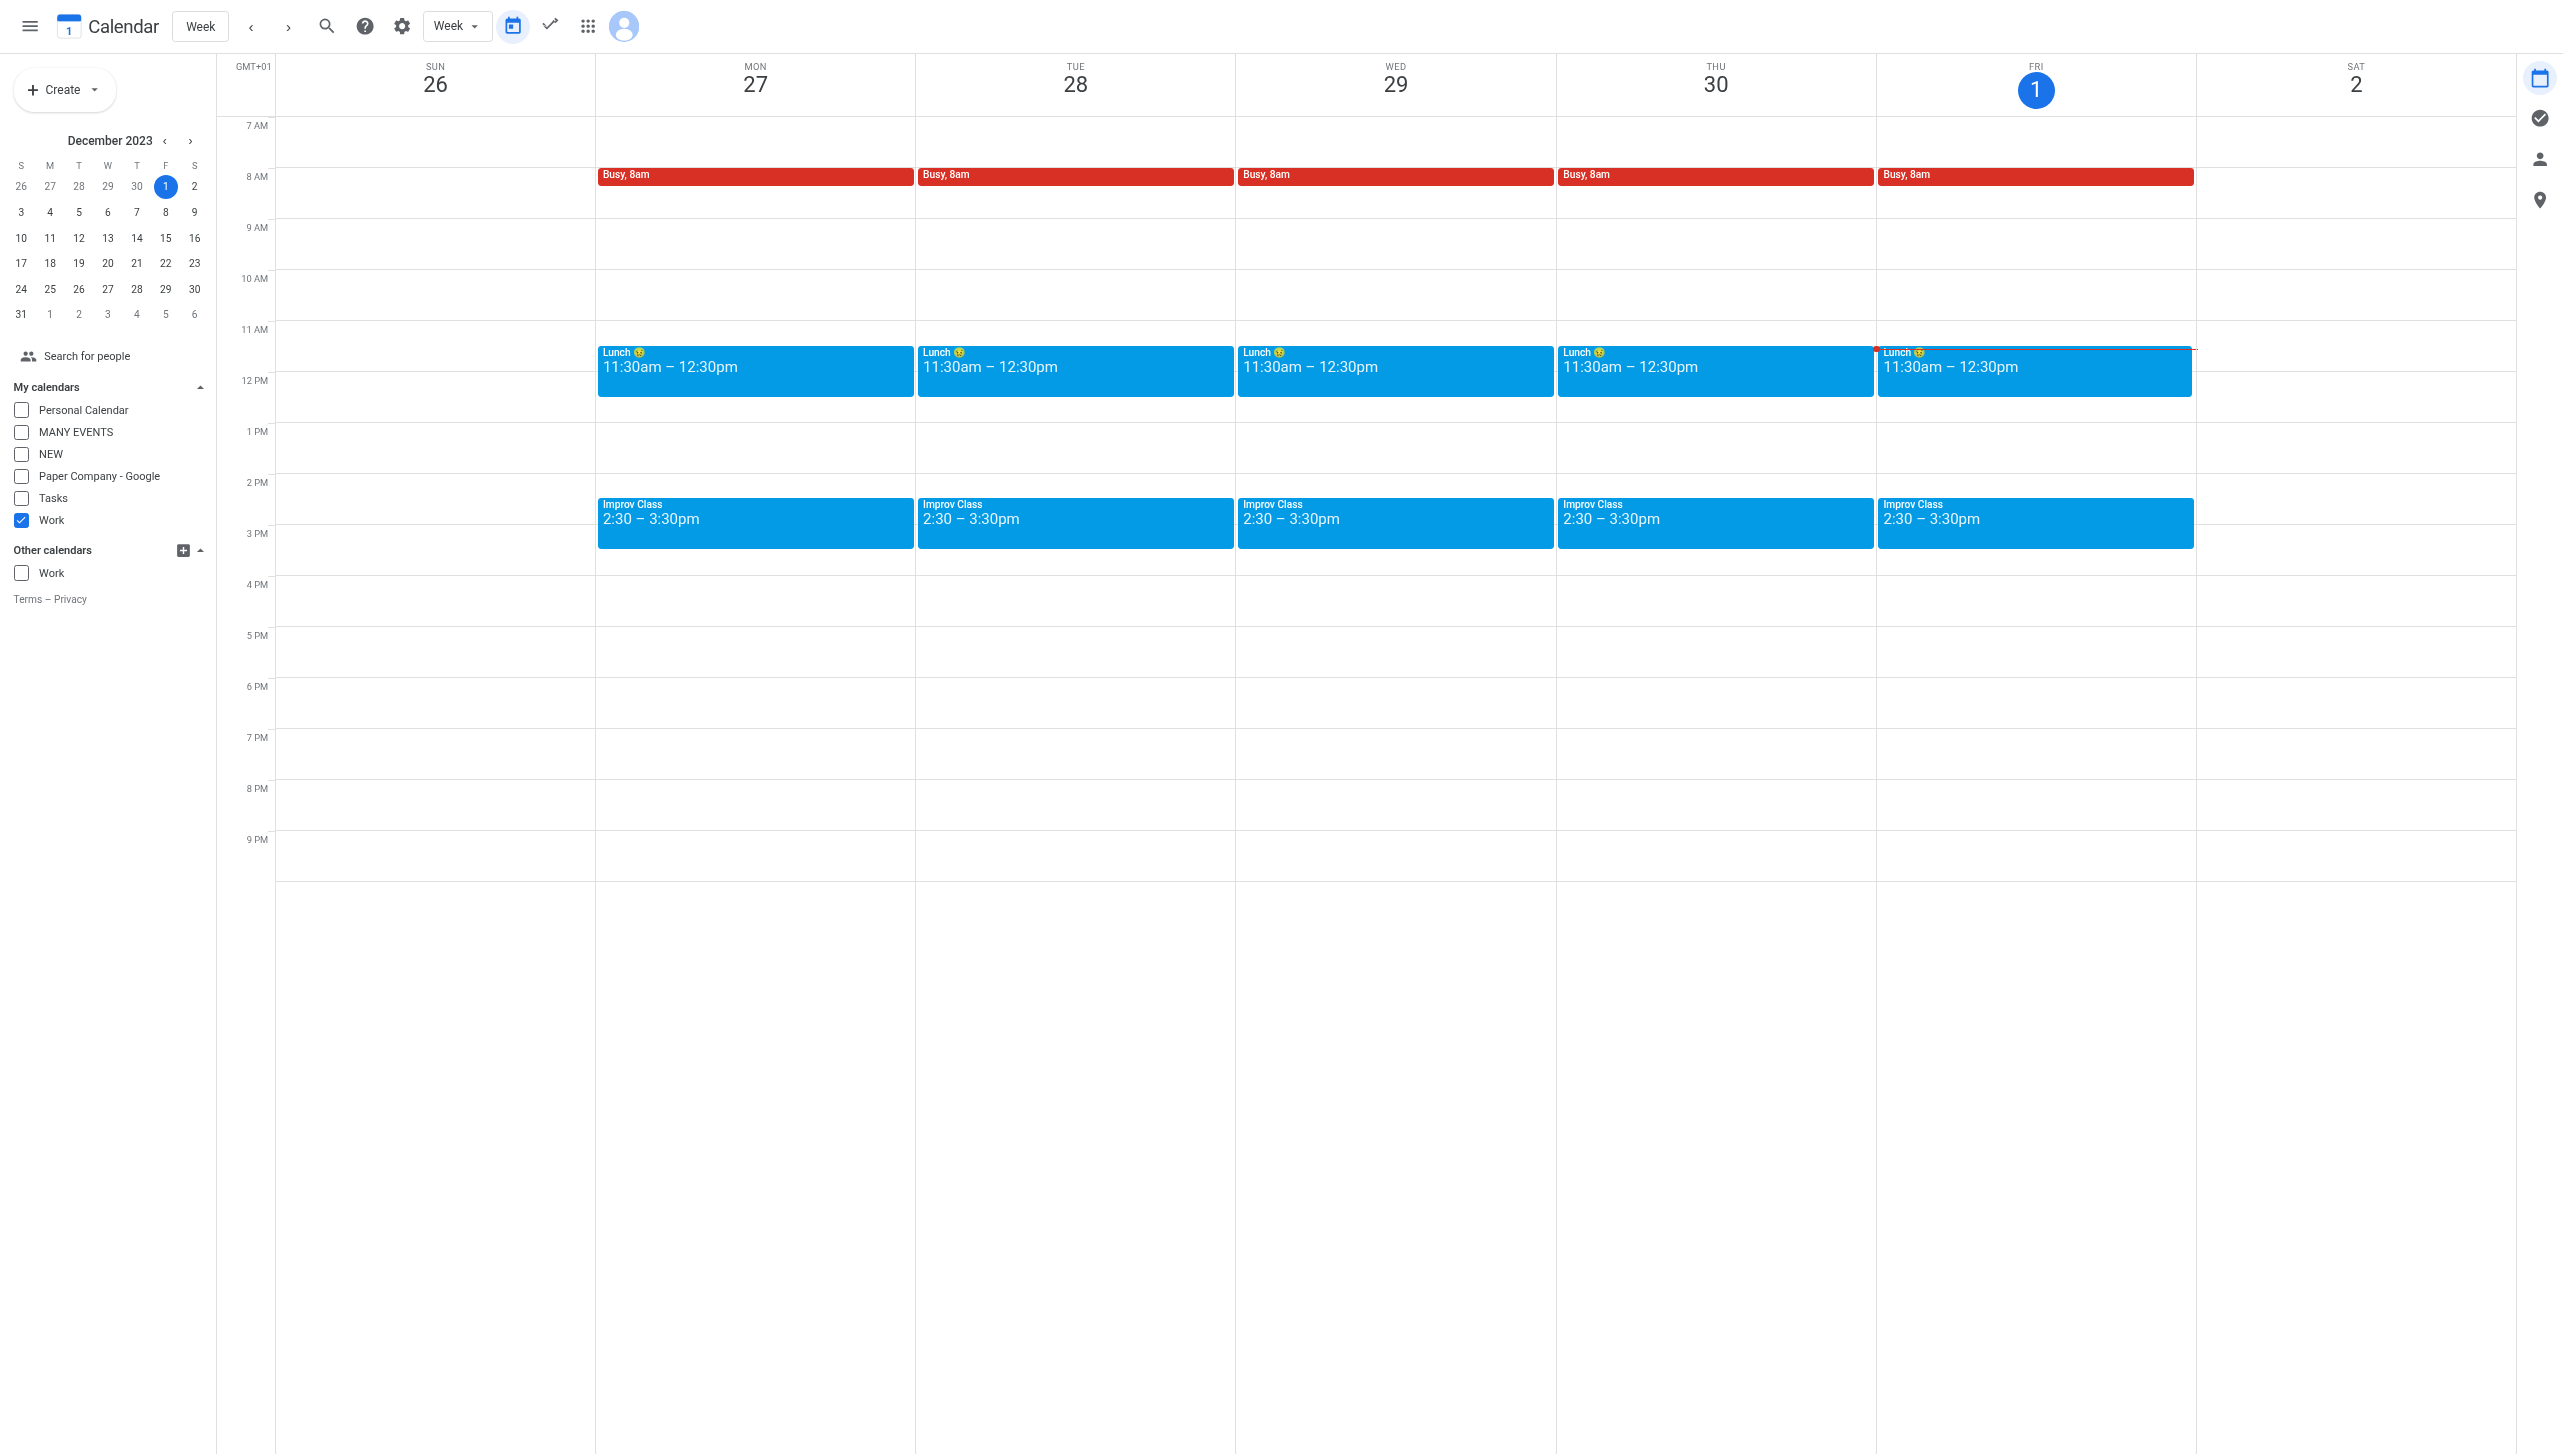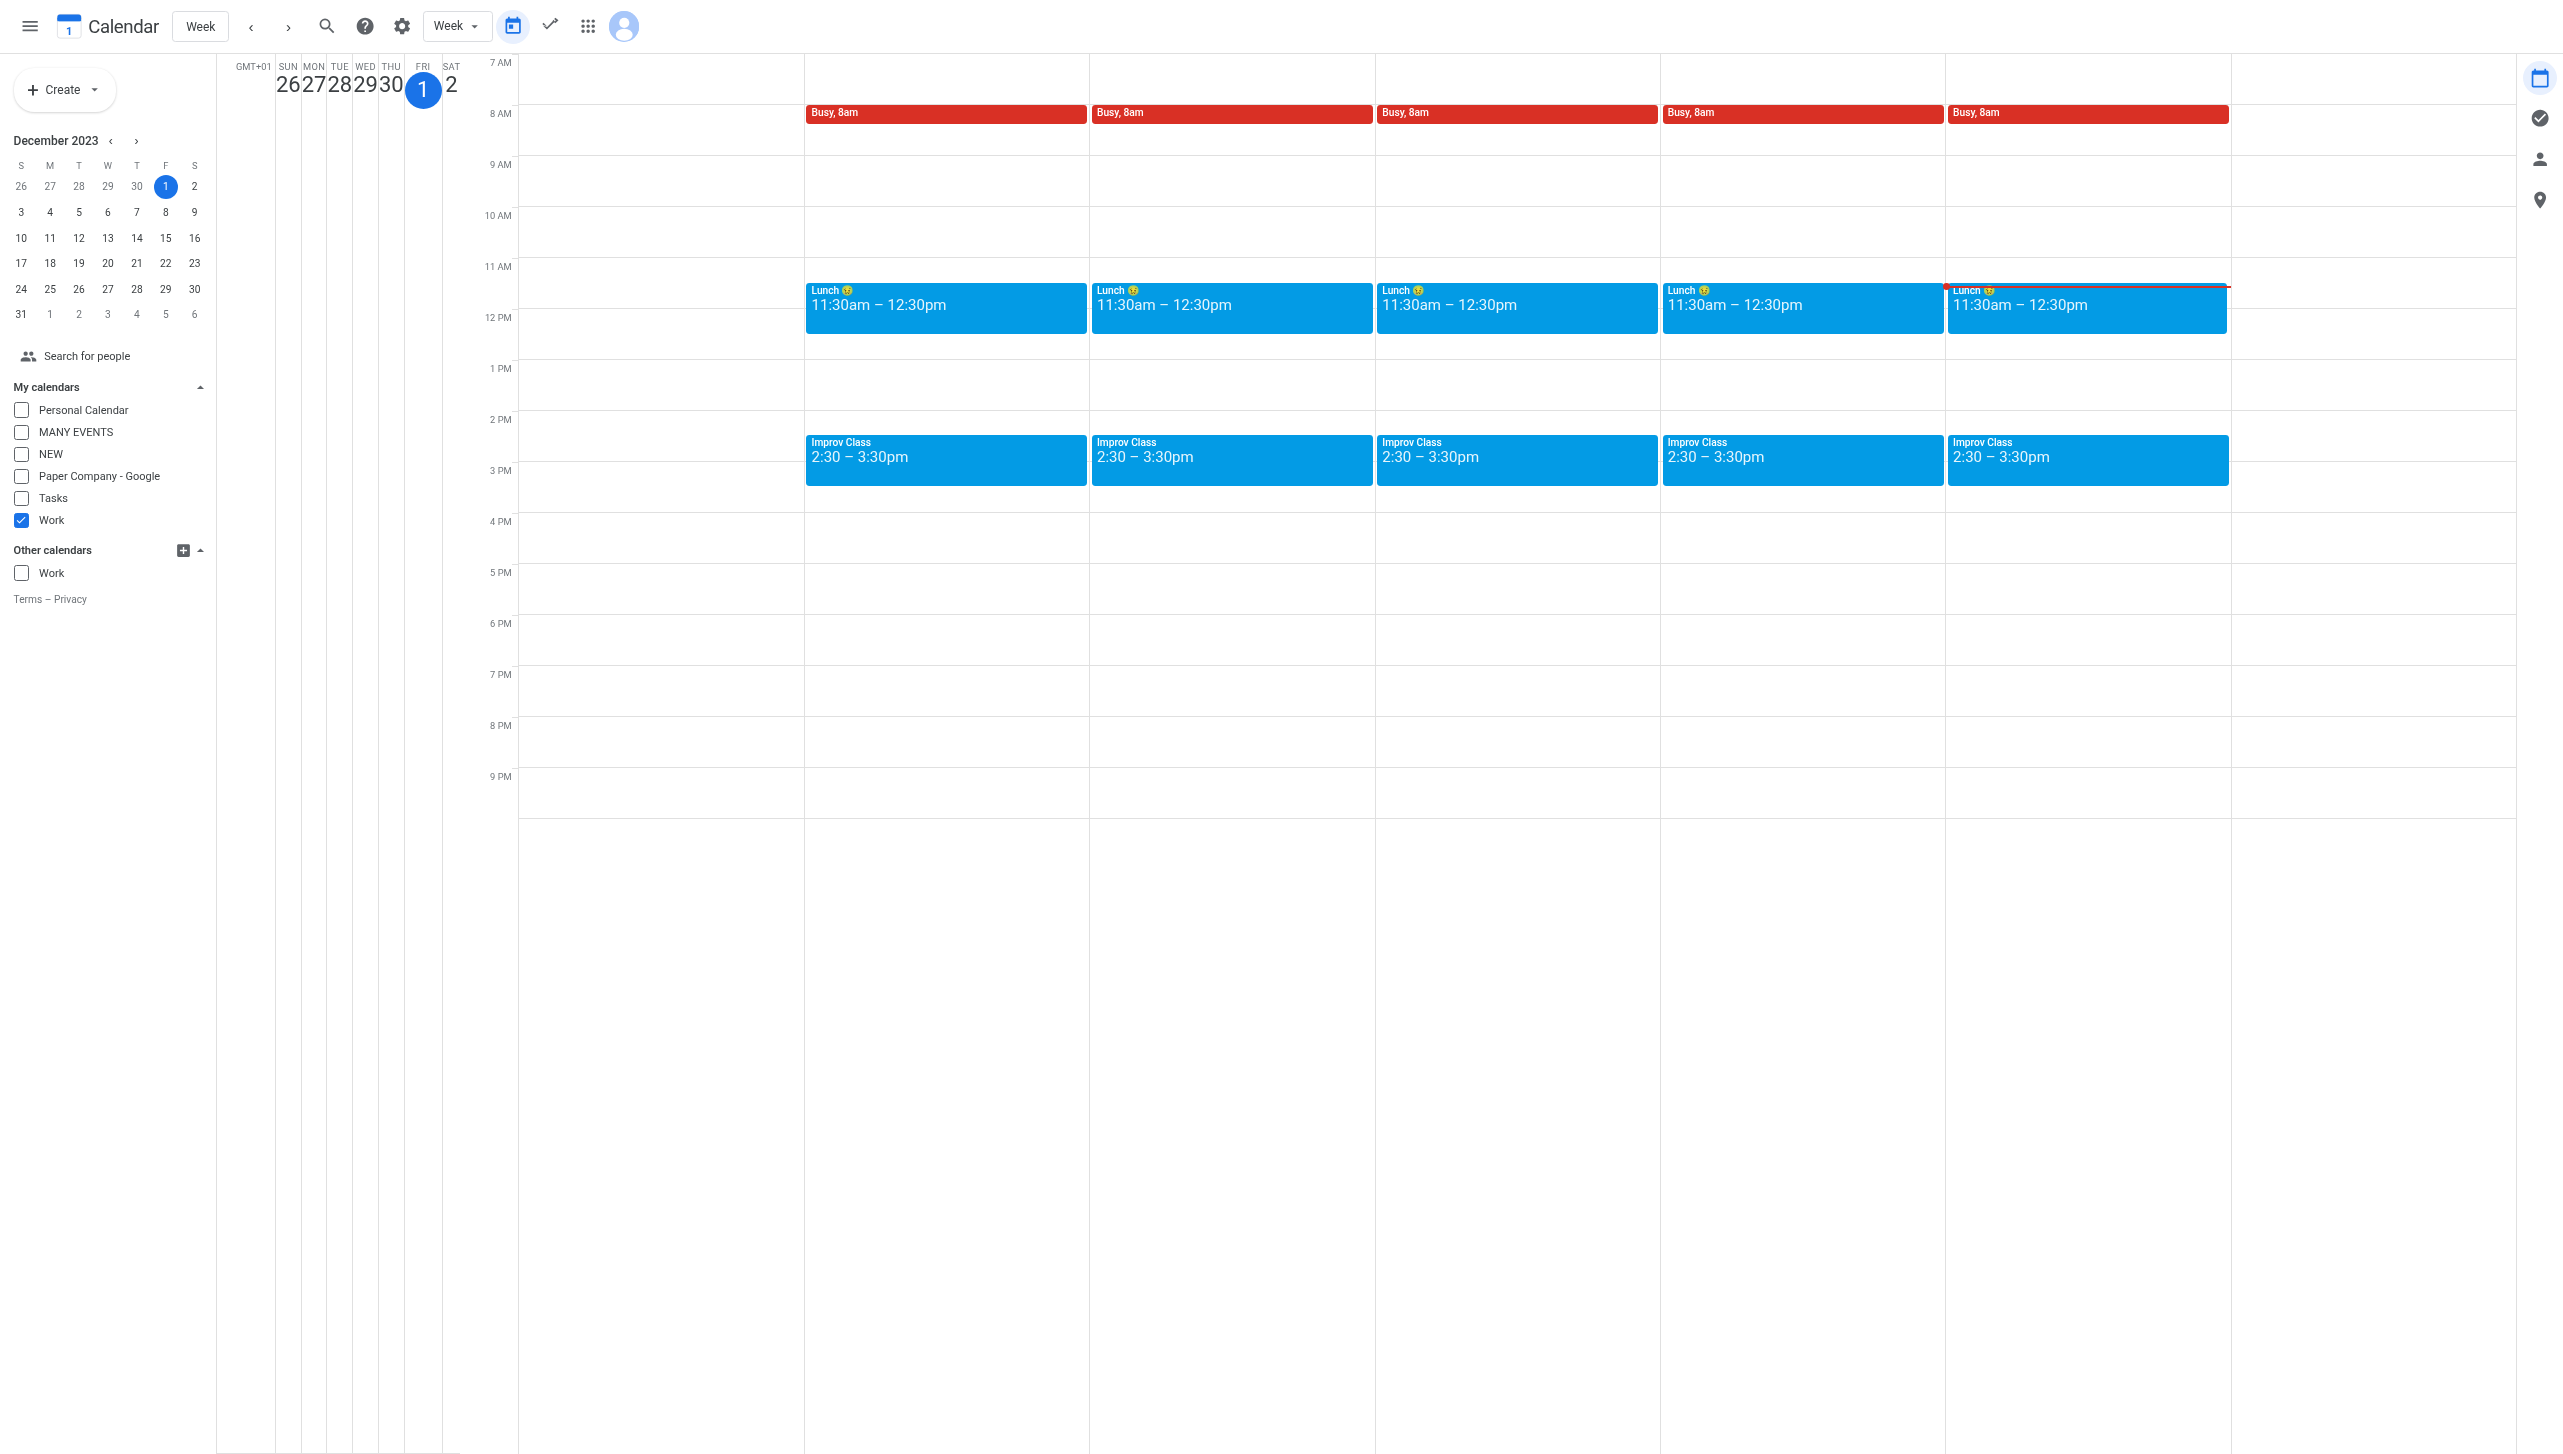--- a/index.html
+++ b/index.html
@@ -29,21 +29,21 @@
     
     .main-layout { display: flex; flex: 1; overflow: hidden; }
 
     
     .sidebar { width: 217px; flex-shrink: 0; overflow-y: auto; padding: 6.8px 0; border-right: 0.8px solid #e0e0e0; }
     .create-btn { display: flex; align-items: center; gap: 6.8px; margin: 6.8px 13.6px 13.6px; padding: 10.2px 13.6px; border-radius: 20.3px; box-shadow: 0 0.8px 2.5px rgba(0,0,0,0.2); cursor: pointer; font-size: 12px; background: #fff; border: none; font-family: inherit; color: #3c4043; }
     .create-plus { font-size: 20.3px; color: #3c4043; }
 
     
     .mini-cal { padding: 0 6.8px 13.6px; }
-    .mini-cal-header { display: flex; align-items: center; justify-content: flex-start; padding: 3.4px 6.8px; }
+    .mini-cal-header { display: flex; align-items: center; justify-content: flex-end; padding: 3.4px 6.8px; }
     .mini-cal-title { font-size: 12px; font-weight: 500; color: #3c4043; }
     .mini-nav { display: flex; gap: 1.7px; }
     .mini-nav-btn { width: 24px; height: 24px; border-radius: 50%; border: none; background: none; cursor: pointer; font-size: 12px; color: #3c4043; display: flex; align-items: center; justify-content: center; }
     .mini-cal-grid { width: 100%; }
     .mini-cal-dow { display: grid; grid-template-columns: repeat(7, 1fr); text-align: center; }
     .mini-cal-dow span { font-size: 9.3px; color: #70757a; padding: 3.4px 0; }
     .mini-cal-days { display: grid; grid-template-columns: repeat(7, 1fr); text-align: center; }
     .mini-day { width: 24px; height: 24px; border-radius: 50%; display: flex; align-items: center; justify-content: center; font-size: 10.2px; cursor: pointer; margin: 0.8px auto; }
     .mini-day.today { background: #1a73e8; color: #fff; }
     .mini-day.other-month { color: #70757a; }
@@ -59,21 +59,21 @@
     .cal-checkbox { width: 15.3px; height: 15.3px; border-radius: 2.5px; border: 1.7px solid #5f6368; flex-shrink: 0; display: flex; align-items: center; justify-content: center; }
     .cal-checkbox.checked { border-color: transparent; }
     .cal-label { font-size: 11px; color: #3c4043; }
 
     
     .right-sidebar { width: 47px; flex-shrink: 0; border-left: 0.8px solid #e0e0e0; display: flex; flex-direction: column; align-items: center; padding: 6.8px 0; gap: 6.8px; }
     .right-icon { width: 34px; height: 34px; border-radius: 50%; display: flex; align-items: center; justify-content: center; cursor: pointer; font-size: 17px; color: #3c4043; border: none; background: none; }
     .right-icon.active { background: #e8f0fe; }
 
     
-    .cal-container { flex: 1; display: flex; flex-direction: row; overflow: hidden; }
+    .cal-container { flex: 1; display: flex; flex-direction: column; overflow: hidden; }
 
     
     .days-header { display: flex; border-bottom: 0.8px solid #e0e0e0; flex-shrink: 0; }
     .gmt-label { width: 58px; flex-shrink: 0; padding: 6.8px 3.4px; font-size: 9.3px; color: #70757a; text-align: right; border-right: none; }
     .day-header { flex: 1; text-align: center; padding: 6.8px 0; border-left: 0.8px solid #e0e0e0; }
     .day-dow { font-size: 9.3px; color: #70757a; text-transform: uppercase; letter-spacing: 0.4px; }
     .day-num { font-size: 22px; font-weight: 400; color: #3c4043; line-height: 1.2; }
     .day-num.today-circle { background: #1a73e8; color: #fff; border-radius: 50%; width: 37px; height: 37px; display: flex; align-items: center; justify-content: center; margin: 0 auto; font-size: 22px; }
 
     

